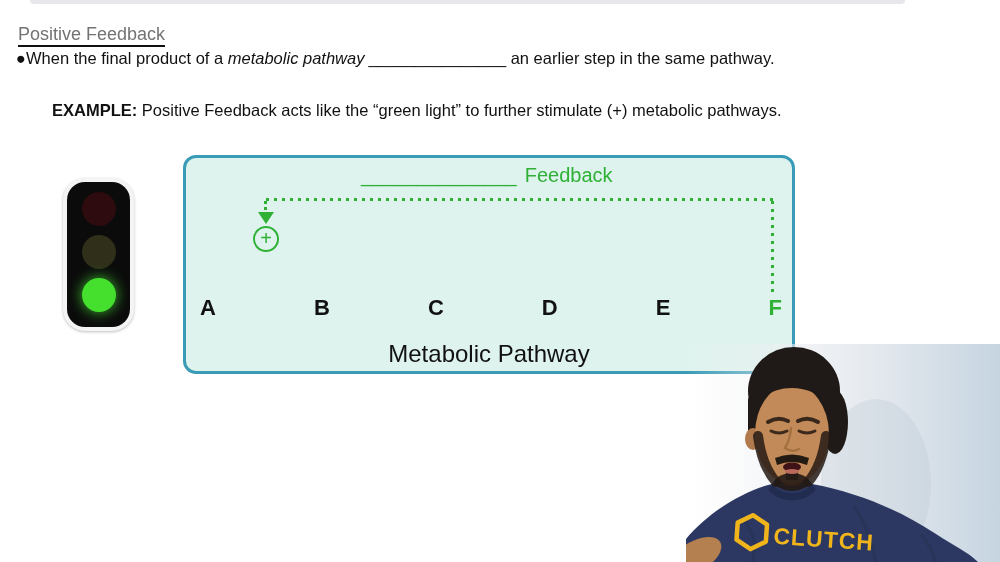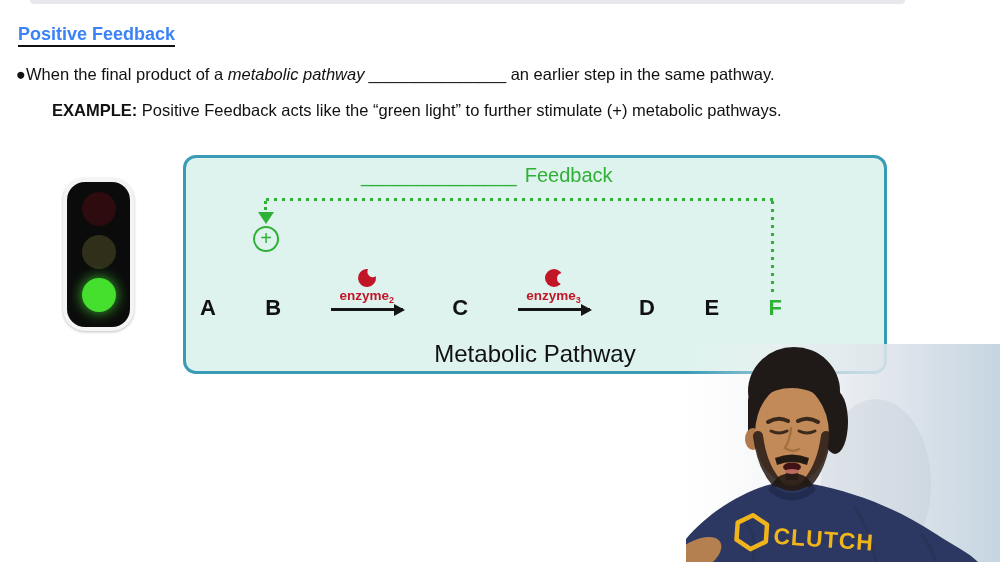--- a/index.html
+++ b/index.html
@@ -4,40 +4,40 @@
 <style>
   * { margin:0; padding:0; box-sizing:border-box; }
   body { font-family:"Liberation Sans", sans-serif; background:#888; }
   .stage { position:relative; width:1000px; height:562px; background:#ffffff; overflow:hidden; }
 
   
   .top-bar { position:absolute; left:30px; top:0; width:875px; height:4px;
              background:#e7e7ec; border-radius:0 0 4px 4px; }
 
   
-  .title { position:absolute; left:18px; top:24px; font-size:18px; font-weight:bold; color:#3b82f6; }
+  .title { position:absolute; left:18px; top:24px; font-size:18px; font-weight:normal; color:#737373; }
   .title .u { border-bottom:2px solid #111; padding-bottom:1px; }
-  .bullet-line { position:absolute; left:16px; top:65px; font-size:16.5px; color:#111; white-space:nowrap; }
+  .bullet-line { position:absolute; left:16px; top:49px; font-size:16.5px; color:#111; white-space:nowrap; }
   .bullet-line .em { font-style:italic; }
   .bullet-line .blank { letter-spacing:0; margin-left:4px; }
   .example-line { position:absolute; left:16px; top:101px; font-size:16.5px; color:#111; white-space:nowrap;margin-left:36px; }
   .example-line .bold { font-weight:bold; }
 
   
   .tl-outer { position:absolute; left:63px; top:178px; width:71px; height:153px;
               background:#f4f4f4; border-radius:22px; box-shadow:0 1px 3px rgba(0,0,0,.25); padding:4px; }
   .tl-body { width:63px; height:145px; background:#0b0b0b; border-radius:18px;
              display:flex; flex-direction:column; align-items:center; padding-top:10px; gap:9px; }
   .tl-light { width:34px; height:34px; border-radius:50%; }
   .tl-red    { background:#2d0b0e; }
   .tl-yellow { background:#2f2f1a; }
   .tl-green  { background:#45e02e; box-shadow:0 0 14px rgba(80,255,60,.75); }
 
   
-  .diagram { position:absolute; left:183px; top:155px; width:704px; height:219px;
+  .diagram { position:absolute; left:183px; top:155px; width:612px; height:219px;
              background:#def3ee; border:3px solid #3a9bb7; border-radius:13px; }
   .feedback-row { position:absolute; left:175px; top:6px; font-size:20px; color:#2eb135; white-space:nowrap; }
   .feedback-row .fb-blank { letter-spacing:0; }
   .feedback-row .fb-label { margin-left:8px; }
   .dots-h { position:absolute; left:80px; top:40px; width:508px; height:3px;
             background-image:repeating-linear-gradient(90deg,#2eb135 0 3px,transparent 3px 8px); }
   .dots-v { position:absolute; left:585px; top:43px; width:3px; height:95px;
             background-image:repeating-linear-gradient(180deg,#2eb135 0 3px,transparent 3px 8px); }
   .dots-stub { position:absolute; left:78px; top:43px; width:3px; height:9px;
             background-image:repeating-linear-gradient(180deg,#2eb135 0 3px,transparent 3px 6px); }
@@ -106,33 +106,23 @@
     <div class="dots-stub"></div>
     <div class="arrow-down"></div>
     <div class="plus-circle">+</div>
 
     <div class="pathway-row">
       <span class="step">A</span>
 
 
       <span class="step">B</span>
 
-      <span class="enz-unit">
-        <span class="pac r40"></span>
-        <span class="enz-label"><span>enzyme</span><sub>2</sub></span>
-        <span class="p-arrow"></span>
-      </span>
 
       <span class="step">C</span>
 
-      <span class="enz-unit">
-        <span class="pac r90"></span>
-        <span class="enz-label"><span>enzyme</span><sub>3</sub></span>
-        <span class="p-arrow"></span>
-      </span>
 
       <span class="step">D</span>
 
 
       <span class="step">E</span>
 
 
       <span class="step final">F</span>
     </div>
 

